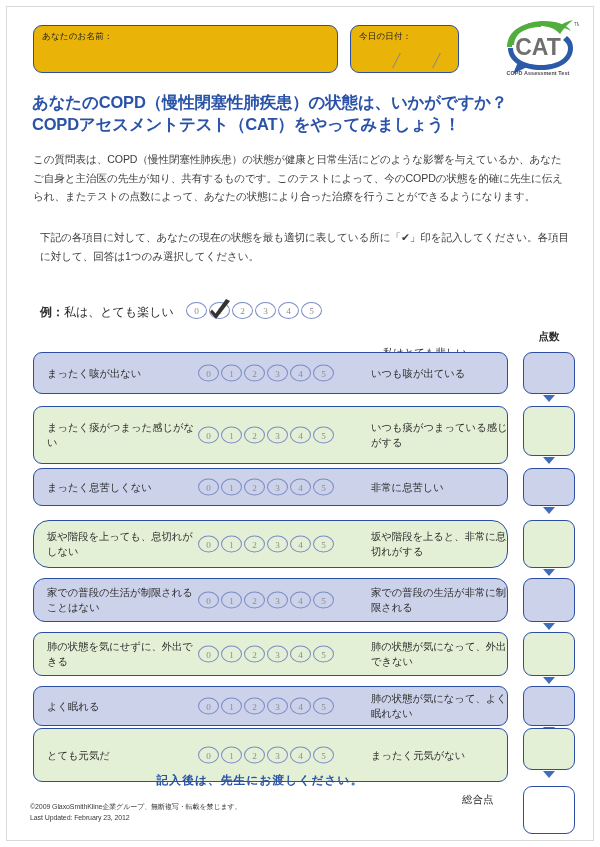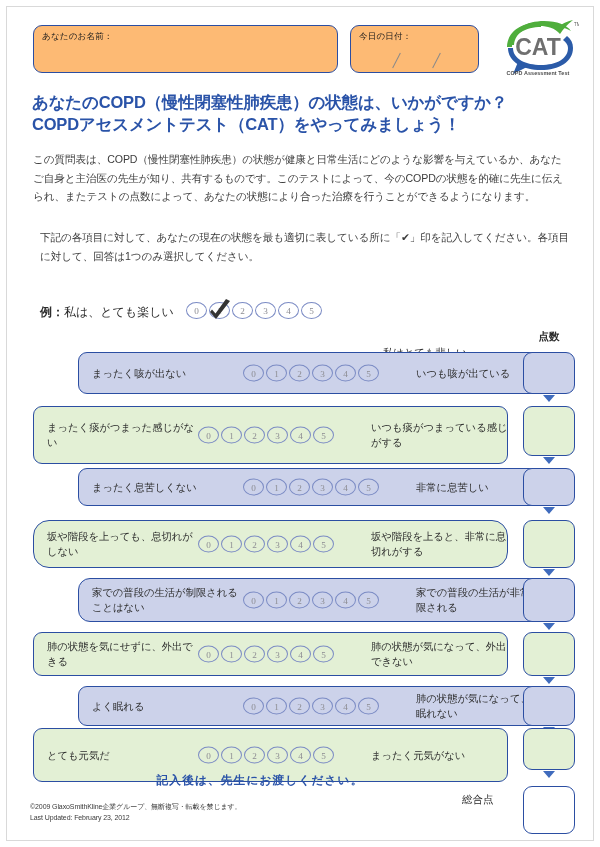--- a/index.html
+++ b/index.html
@@ -37,33 +37,33 @@
     position: absolute;
     left: 0; top: 0;
     width: 600px;
     height: 88px;
   }
   .field-box {
     position: absolute;
     border: 1.4px solid #2b4ea2;
     border-radius: 9px;
     box-sizing: border-box;
-    background: #fdba74;
+    background: #eab308;
   }
   .field-label {
     position: absolute;
     left: 8px;
     top: 5px;
     font-size: 8.5px;
     color: #1a1a1a;
     letter-spacing: .2px;
     white-space: nowrap;
   }
   #name-box  { left: 33px;  top: 25px; width: 305px; height: 48px; }
-  #date-box  { left: 350px; top: 25px; width: 129px; height: 48px; }
+  #date-box  { left: 350px; top: 25px; width: 109px; height: 48px; }
   .slash {
     position: absolute;
     width: 1px;
     height: 17px;
     background: #8a8a8a;
     transform: rotate(27deg);
     transform-origin: center;
   }
   #slash1 { left: 45px; top: 26px; }
   #slash2 { left: 85px; top: 26px; }
@@ -190,21 +190,21 @@
     color: #2a2a2a;
   }
   .qrow {
     position: absolute;
     left: 33px;
     width: 475px;
     border: 1.4px solid #2b4ea2;
     border-radius: 9px;
     box-sizing: border-box;
   }
-  .qrow.blue  { background: #ccd2ea; margin-left: 45px; }
+  .qrow.blue  { background: #ccd2ea; }
   .qrow.green { background: #e3f0d5; }
   .q-left {
     position: absolute;
     left: 13px;
     top: 50%;
     transform: translateY(-50%);
     font-size: 10.3px;
     line-height: 15px;
     color: #2d2d2d;
     width: 155px;

